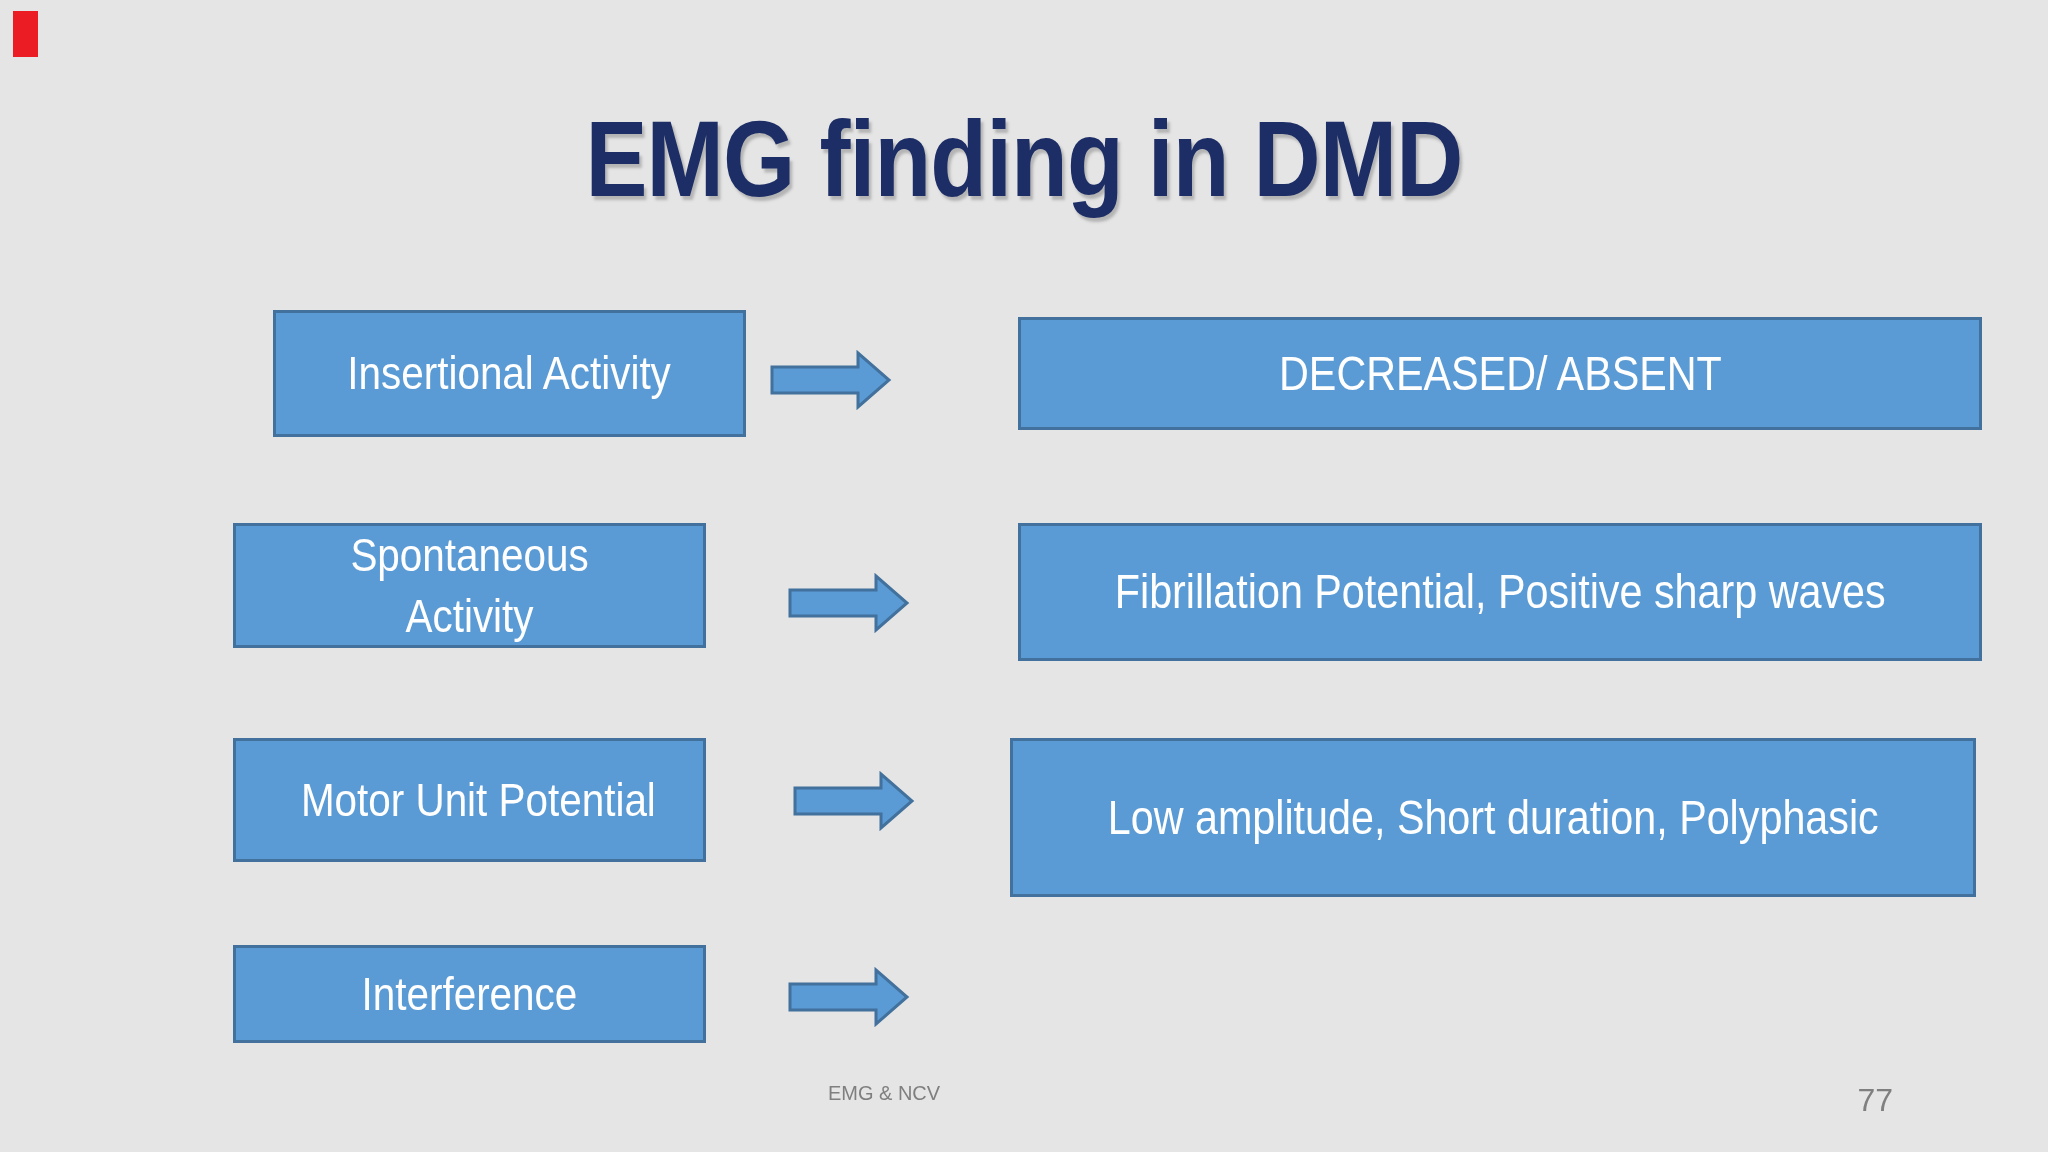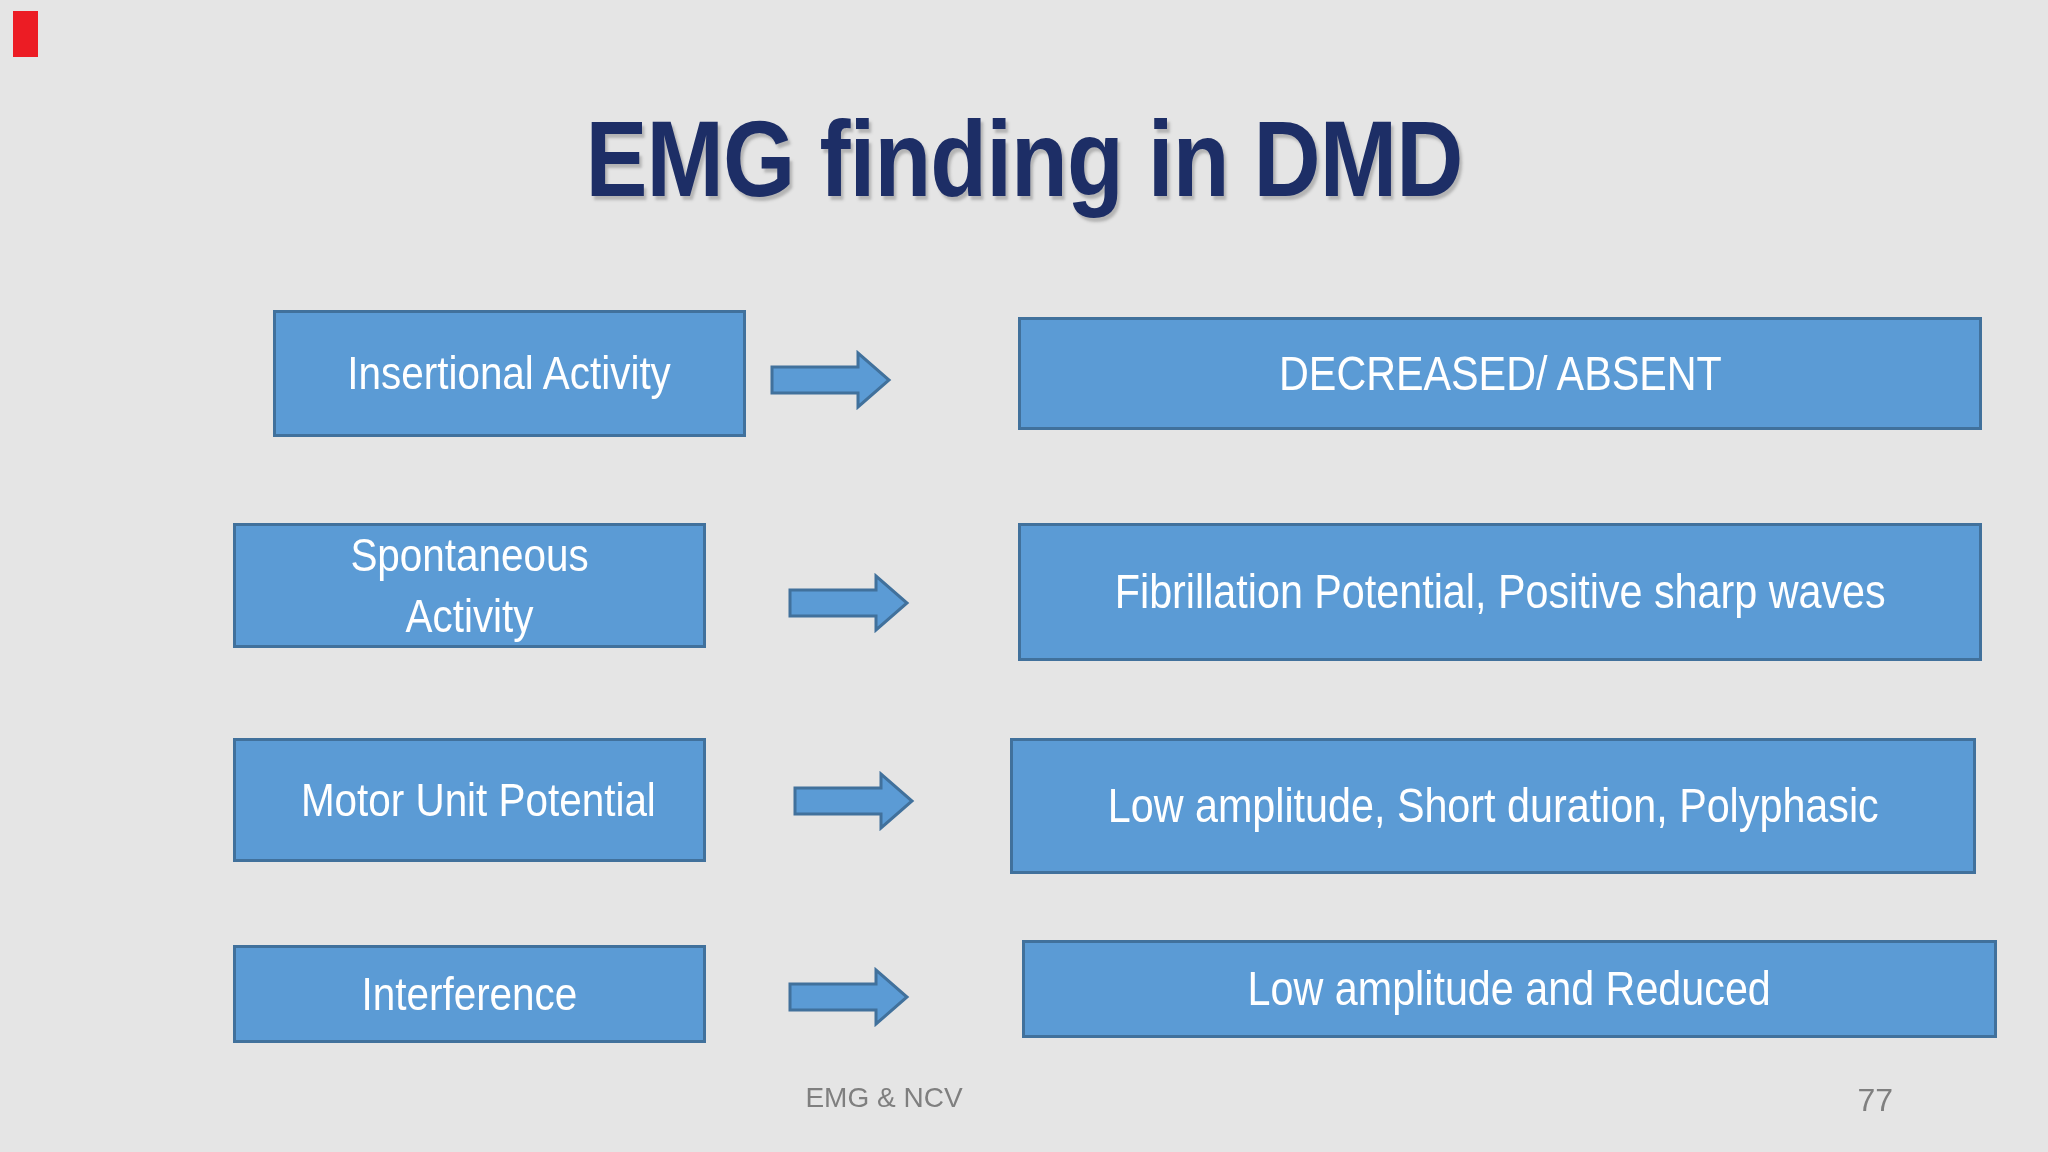--- a/index.html
+++ b/index.html
@@ -55,36 +55,36 @@
   .l-box .box-text { font-size: 47px; }
   .r-box .box-text { white-space: nowrap; }
 
   .l1 { left: 233px; top: 310px; width: 473px; height: 127px; margin-left: 40px; }
   .l2 { left: 233px; top: 523px; width: 473px; height: 125px; }
   .l3 { left: 233px; top: 738px; width: 473px; height: 124px; padding-left: 17px; }
   .l4 { left: 233px; top: 945px; width: 473px; height:  98px; }
 
   .r1 { left: 1018px; top: 317px; width: 964px; height: 113px; }
   .r2 { left: 1018px; top: 523px; width: 964px; height: 138px; }
-  .r3 { left: 1010px; top: 738px; width: 966px; height: 136px; align-items: center; }
+  .r3 { left: 1010px; top: 738px; width: 966px; height: 159px; align-items: center; }
   .r4 { left: 1022px; top: 940px; width: 975px; height:  98px; }
 
   .arrow { position: absolute; width: 122px; height: 60px; }
   .a1 { left: 770px; top: 350px; }
   .a2 { left: 788px; top: 573px; }
   .a3 { left: 793px; top: 771px; }
   .a4 { left: 788px; top: 967px; }
   .arrow svg { display: block; width: 100%; height: 100%; }
 
   .footer-label {
     position: absolute;
     left: 0; top: 1082px;
     width: 1768px;
     text-align: center;
-    font-size: 28px;
+    font-size: 20px;
     color: #7f7f7f;
   }
   .footer-page {
     position: absolute;
     right: 155px; top: 1082px;
     font-size: 32px;
     color: #7f7f7f;
   }
 </style>
 </head>
@@ -134,20 +134,17 @@
   </div>
 
   <div class="box l-box l4">
     <span class="box-text">Interference</span>
   </div>
   <div class="arrow a4">
     <svg viewBox="0 0 122 60" preserveAspectRatio="none">
       <polygon points="2,17 88,17 88,3 119,30 88,57 88,43 2,43" fill="#5b9bd5" stroke="#41719c" stroke-width="3" stroke-linejoin="miter"></polygon>
     </svg>
   </div>
-  <div class="box r-box r4">
-    <span class="box-text">Low amplitude and Reduced</span>
-  </div>
 
   <div class="footer-label">EMG &amp; NCV</div>
   <div class="footer-page">77</div>
 
 </div>
 
 </body></html>

